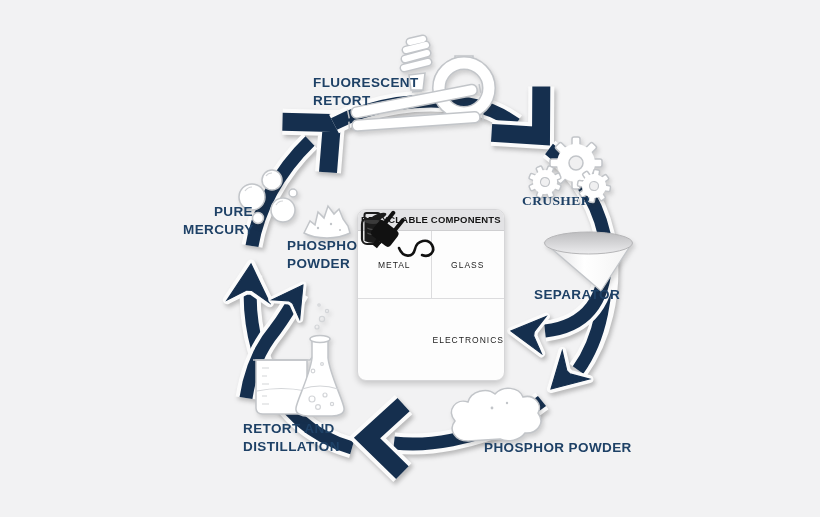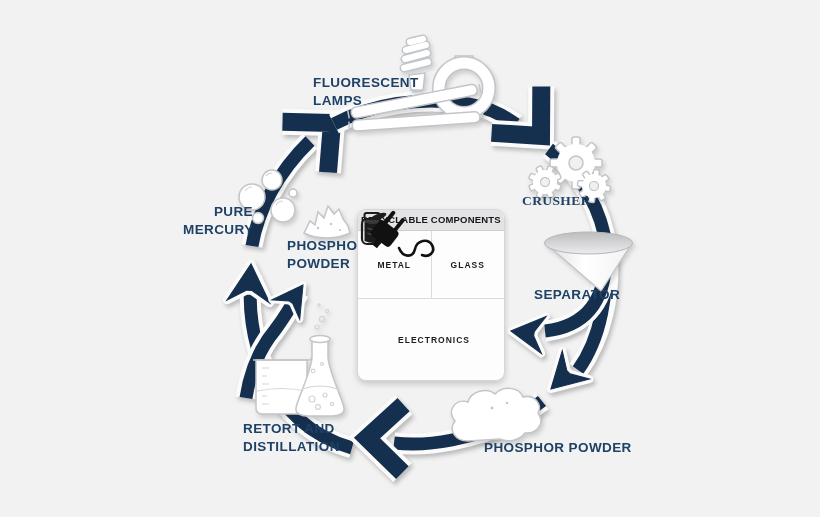--- a/index.html
+++ b/index.html
@@ -22,22 +22,22 @@
   
   .compbox{position:absolute;left:357px;top:209px;width:146px;height:170px;background:#fdfdfd;
            border:1px solid #d6d6d8;border-radius:9px;box-shadow:0 3px 6px rgba(0,0,0,.18);
            display:flex;flex-direction:column;}
   .compbox .hdr{height:20px;line-height:20px;background:#e3e3e5;border-bottom:1px solid #cfcfd1;
            border-radius:8px 8px 0 0;text-align:center;font-size:9.5px;font-weight:bold;color:#141414;
            letter-spacing:.2px;}
   .comprow{display:flex;height:67px;border-bottom:1px solid #dcdcde;}
   .compcell{flex:1;display:flex;flex-direction:column;align-items:center;justify-content:center;gap:3px;}
   .compcell.first{border-right:1px solid #dcdcde;}
-  .compcell .clabel,.elabel{font-size:8.5px;font-weight:bold;color:#1c1c1c;letter-spacing:1px;}
-  .elec{flex:1;display:flex;flex-direction:column;align-items:center;justify-content:center;gap:2px;padding-left:6px;}
+  .compcell .clabel,.elabel{font-size:8.5px;font-weight:normal;color:#1c1c1c;letter-spacing:1px;}
+  .elec{flex:1;display:flex;flex-direction:column;align-items:flex-end;justify-content:center;gap:2px;padding-left:6px;}
 </style>
 </head>
 <body>
 
 <div id="stage">
 
   <svg width="820" height="517" viewBox="0 0 820 517">
     <g class="arrows">
 
       <g>
@@ -243,21 +243,21 @@
                  L 343 219 L 348 226 L 350 233 Q 340 238 327 238 Q 313 238 304 233 Z"></path>
         <circle cx="318" cy="228" r="1.2" fill="#c2c5c9"></circle>
         <circle cx="331" cy="224" r="1.2" fill="#c2c5c9"></circle>
         <circle cx="340" cy="230" r="1" fill="#c2c5c9"></circle>
       </g>
     </g>
   </svg>
 
   <div class="lbl" style="left:313px;top:74px;">
     <div>FLUORESCENT</div>
-    <div>LAMPS</div>
+    <div>RETORT</div>
   </div>
 
   <div class="lbl" style="left:522px;top:192px;font-family:Liberation Serif, serif;">
     <div>CRUSHER</div>
   </div>
 
   <div class="lbl" style="left:501px;top:286px;margin-left:33px;">
     <div>SEPARATOR</div>
   </div>
 

